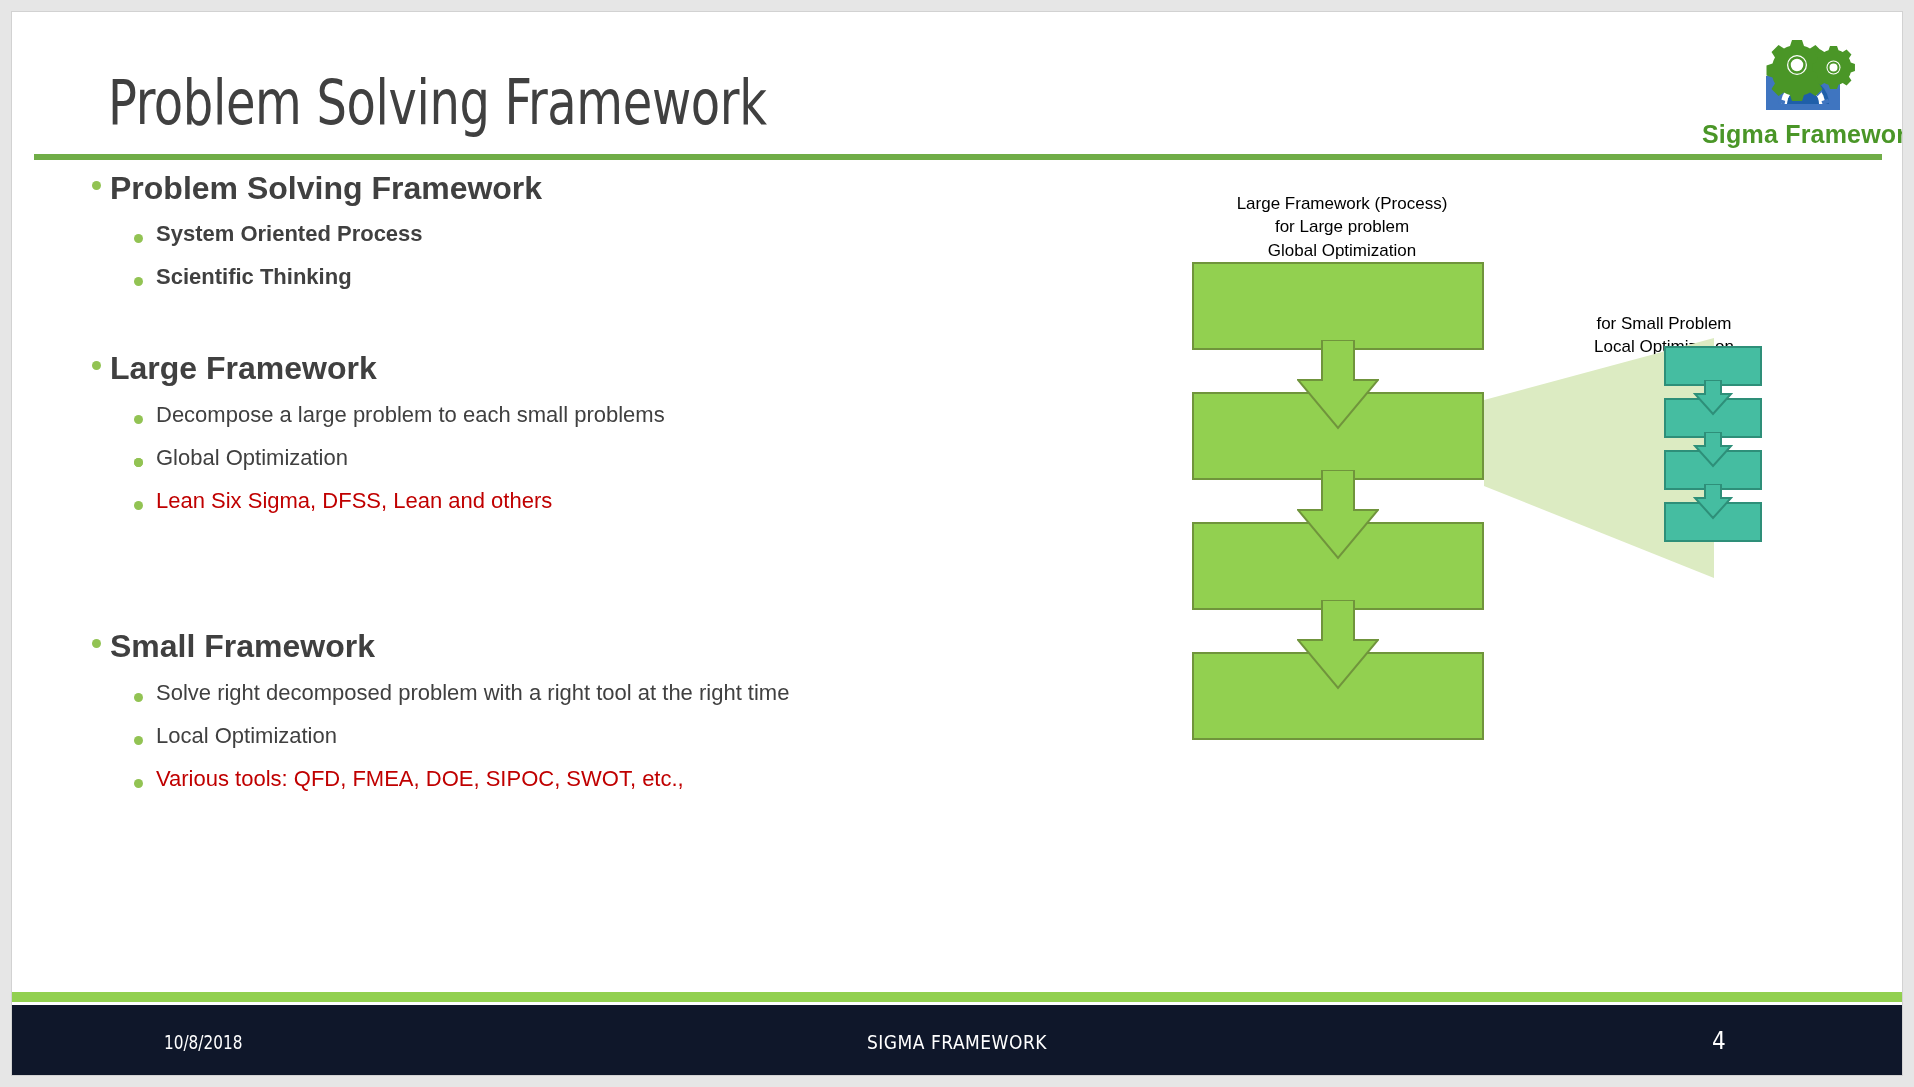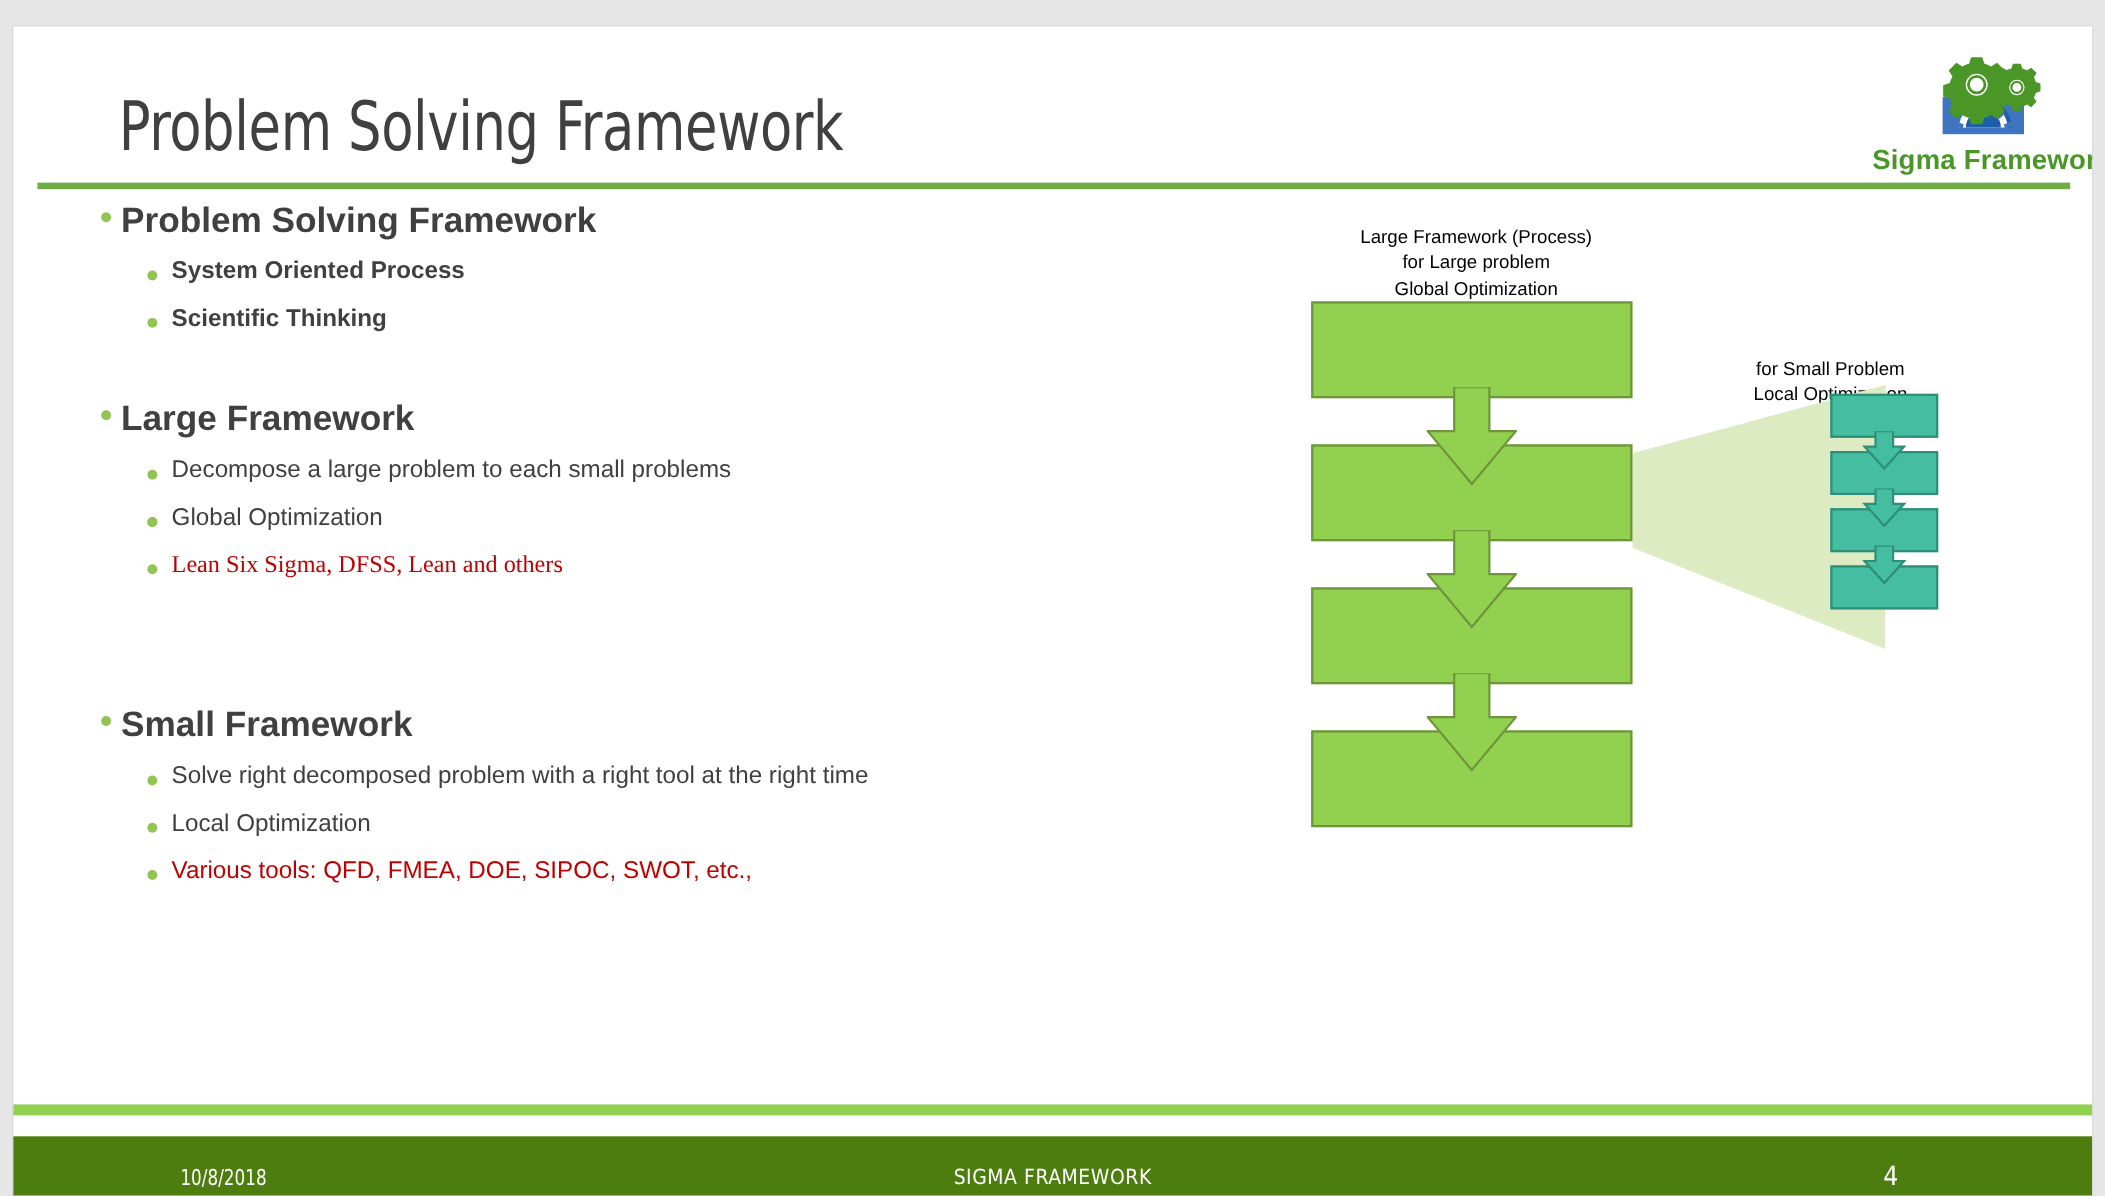--- a/index.html
+++ b/index.html
@@ -11,21 +11,21 @@
     width: 1914px;
     height: 1087px;
     font-family: "Liberation Sans", sans-serif;
     overflow: hidden;
   }
 
   
   #slide {
     position: absolute;
     left: 11px;
-    top: 23px;
+    top: 11px;
     width: 1892px;
     height: 1065px;
     background: #ffffff;
     border: 1px solid #d2d2d2;
     box-sizing: border-box;
     overflow: hidden;
   }
 
   
   #title {
@@ -171,22 +171,22 @@
     bottom: 73px;
     width: 100%;
     height: 10px;
     background: #92d050;
   }
   #footer {
     position: absolute;
     left: 0;
     bottom: 0;
     width: 100%;
-    height: 54px;
-    background: #4d7c0f;
+    height: 70px;
+    background: #0f172a;
   }
   #foot-date {
     position: absolute;
     left: 152px;
     top: 25px;
     font-size: 20px;
     color: #ffffff;
     font-family: "DejaVu Sans Condensed", "Liberation Sans Narrow", "Liberation Sans", sans-serif;
     transform: scaleX(0.85);
     transform-origin: left center;
@@ -291,21 +291,21 @@
         <span class="dot"></span>
         <span>Decompose a large problem to each small problems</span>
       </div>
       <div class="lvl2" style="margin-top:21px;">
         <span class="dot"></span>
       </div>
       <div class="lvl2" style="margin-top:21px;">
         <span class="dot"></span>
         <span>Global Optimization</span>
       </div>
-      <div class="lvl2 red" style="margin-top:21px;font-family:Liberation Serif, serif;">
+      <div class="lvl2 red" style="margin-top:21px;">
         <span class="dot"></span>
         <span>Lean Six Sigma, DFSS, Lean and others</span>
       </div>
     </div>
 
     <div class="blk" style="position:absolute; left:0; top:458px;">
       <div class="lvl1">
         <span class="dot"></span>
         <span>Small Framework</span>
       </div>

